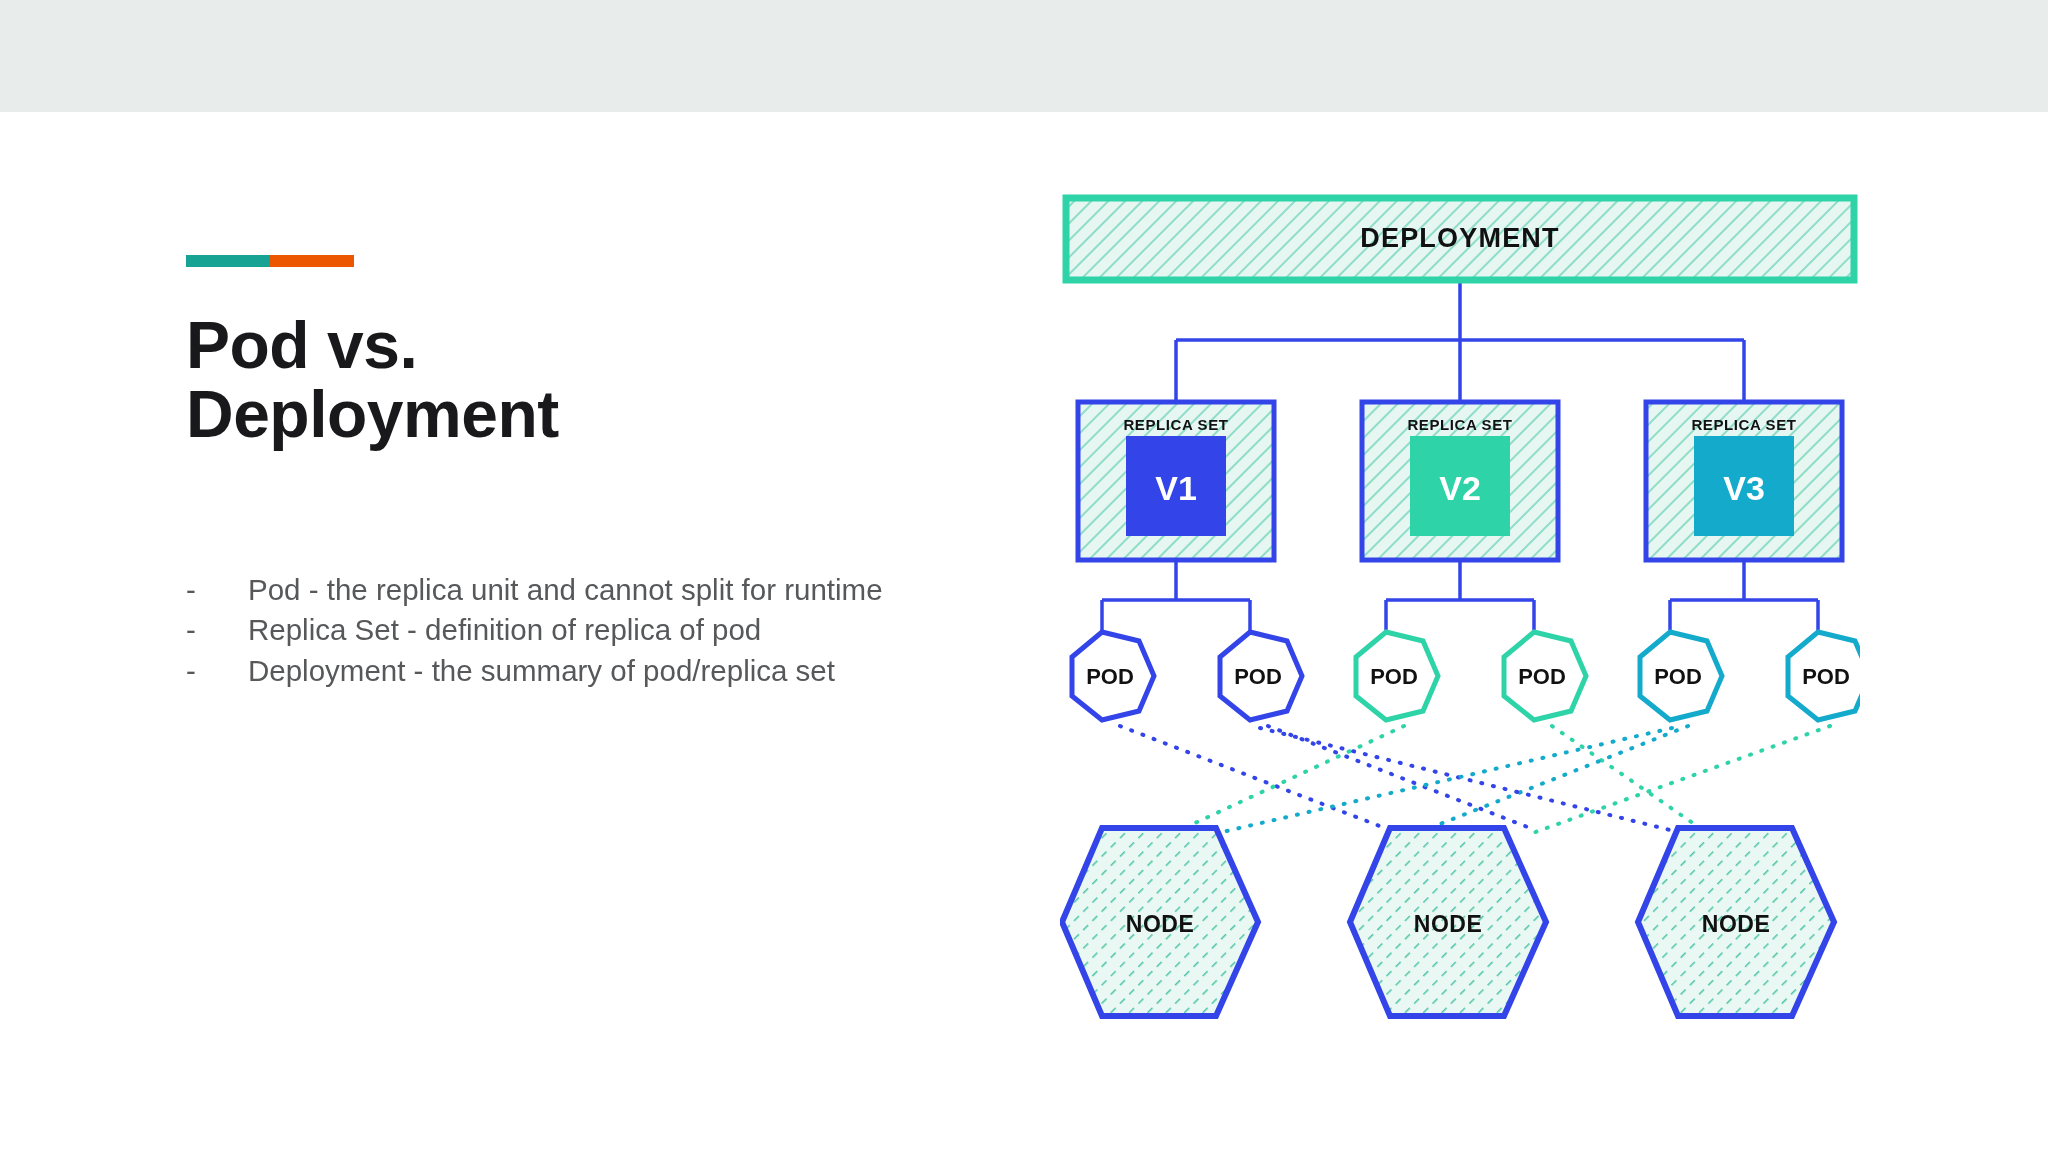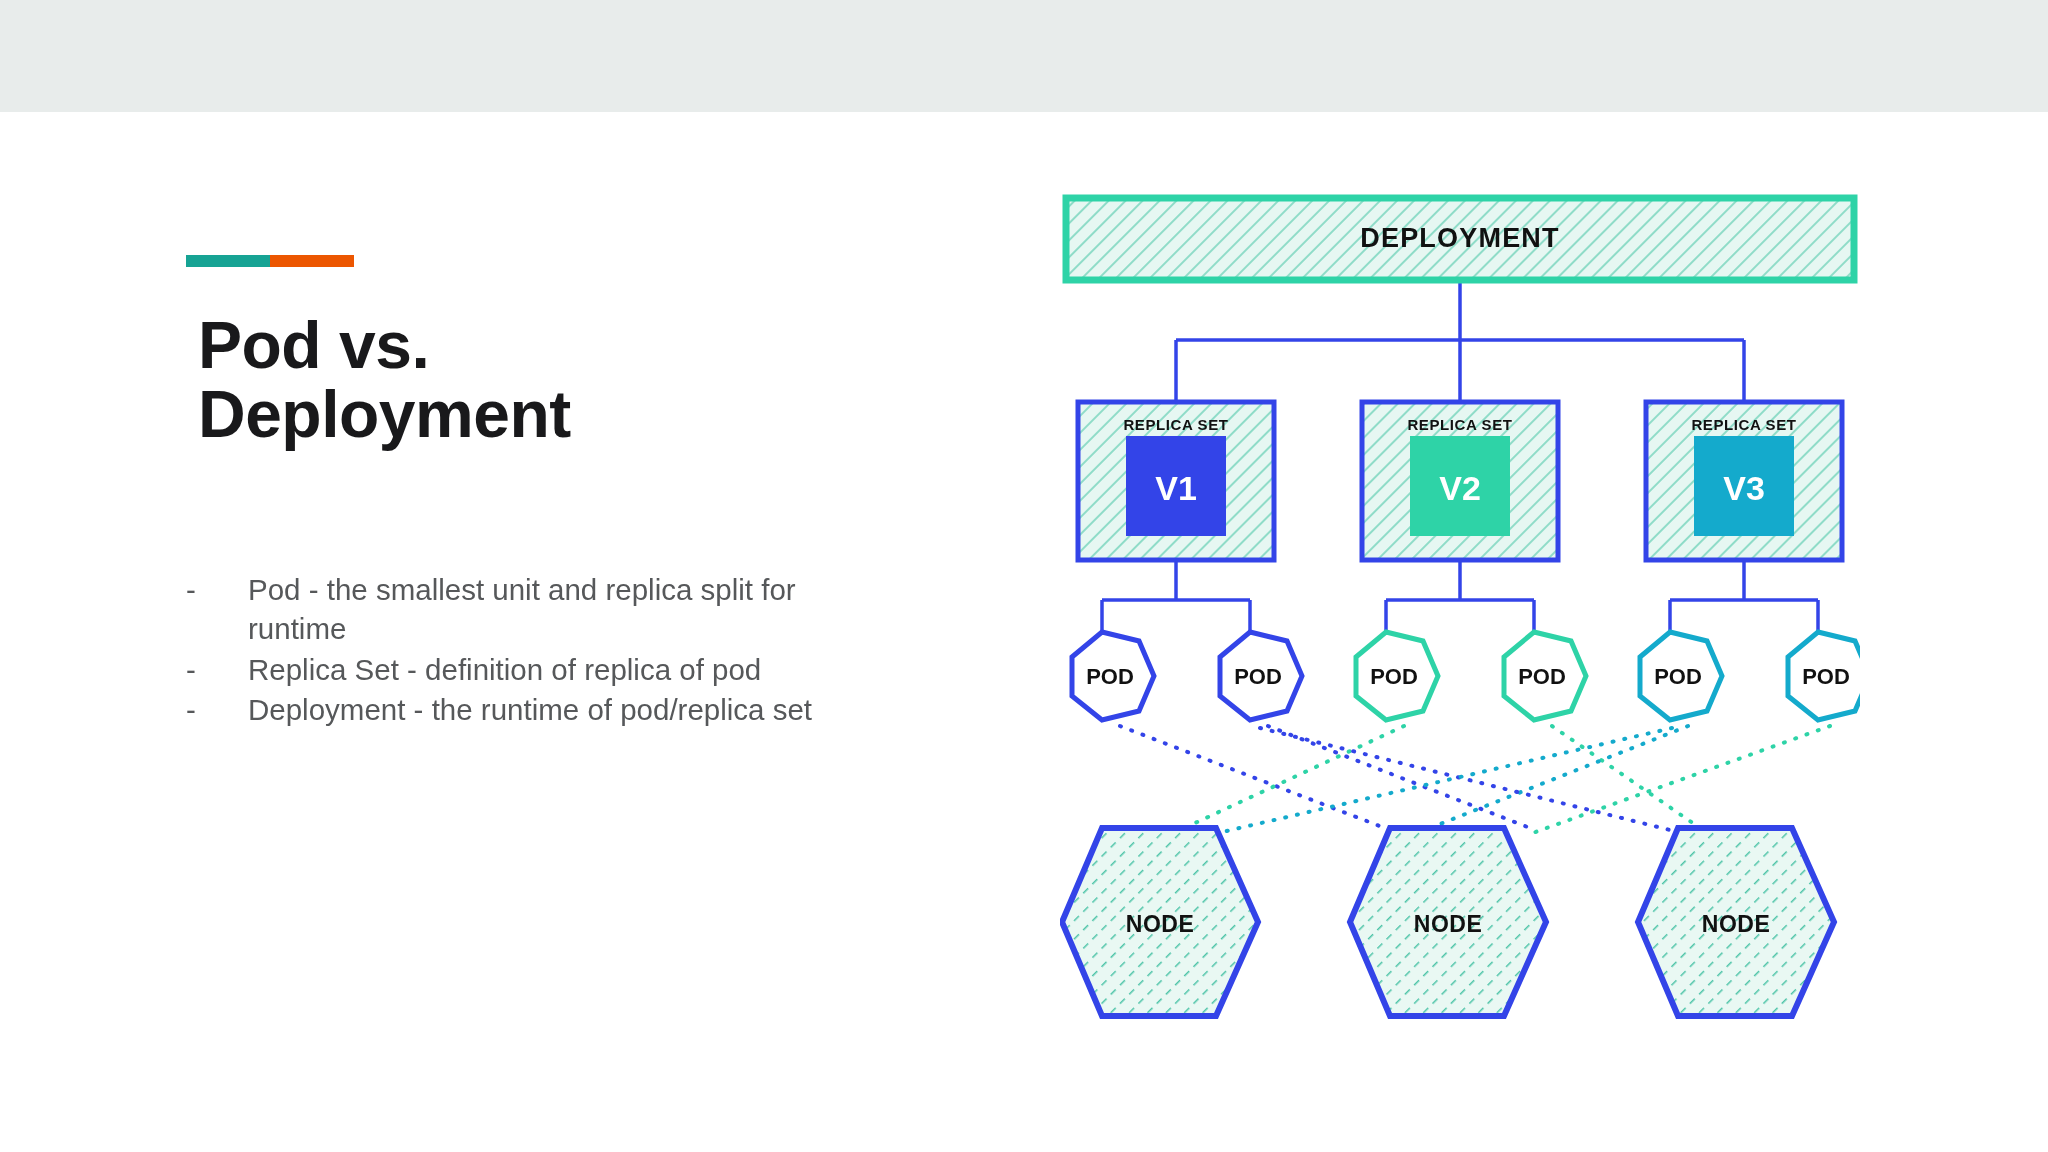--- a/index.html
+++ b/index.html
@@ -49,21 +49,21 @@
   #accent-bar .seg-teal { flex: 1; background: #16a394; }
   #accent-bar .seg-orange { flex: 1; background: #ec5600; }
 
   #page-title {
     font-family: "Liberation Sans", sans-serif;
     font-size: 66px;
     line-height: 1.04;
     font-weight: 700;
     color: #19191b;
     letter-spacing: -0.5px;
-    margin: 12px;
+    margin: 0;
     white-space: pre-line;
   }
 
   #bullets {
     margin-top: 122px;
     width: 700px;
   }
   .bullet-row {
     display: flex;
     align-items: flex-start;
@@ -108,31 +108,31 @@
       <div class="seg-orange"></div>
     </div>
 
     <h1 id="page-title">Pod vs.
 Deployment</h1>
 
     <div id="bullets">
 
       <div class="bullet-row">
         <span class="bullet-dash">-</span>
-        <span class="bullet-text">Pod - the smallest unit and replica split for runtime</span>
+        <span class="bullet-text">Pod - the replica unit and cannot split for runtime</span>
       </div>
 
       <div class="bullet-row">
         <span class="bullet-dash">-</span>
         <span class="bullet-text">Replica Set - definition of replica of pod</span>
       </div>
 
       <div class="bullet-row">
         <span class="bullet-dash">-</span>
-        <span class="bullet-text">Deployment - the runtime of pod/replica set</span>
+        <span class="bullet-text">Deployment - the summary of pod/replica set</span>
       </div>
 
     </div>
   </div>
 
   <div id="diagram">
     <svg width="800" height="880" viewBox="0 0 800 880" xmlns="http://www.w3.org/2000/svg">
       <defs>
         <pattern id="hatchMint" width="12" height="12" patternTransform="rotate(45)" patternUnits="userSpaceOnUse">
           <rect width="12" height="12" fill="#e6f7f2"></rect>

